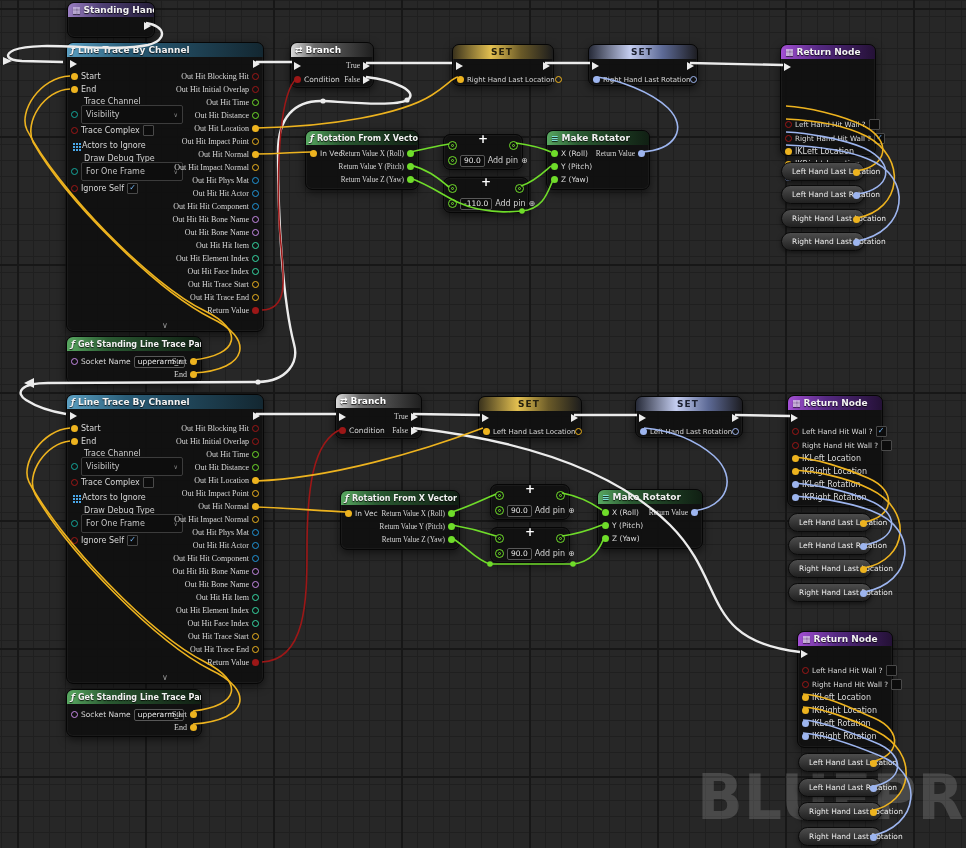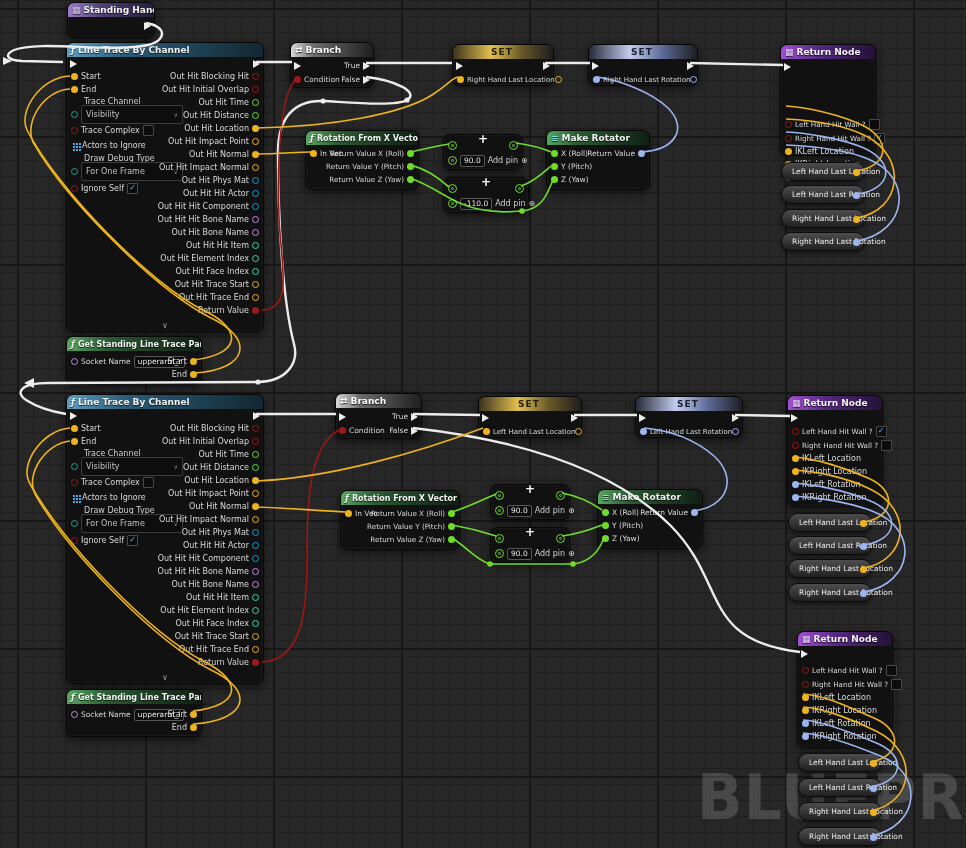--- a/index.html
+++ b/index.html
@@ -35,21 +35,21 @@
   .hdr-fn   {background:linear-gradient(90deg,#5b9fc2 0%,#2a5d78 30%,#132731 100%);}
   .hdr-pure {background:linear-gradient(90deg,#58a861 0%,#2a5a32 30%,#101f13 100%);}
   .hdr-branch{background:linear-gradient(90deg,#d9d9d9 0%,#6b6b6b 28%,#1f1f1f 100%);color:#fff;}
   .hdr-ret  {background:linear-gradient(90deg,#a34fd4 0%,#552982 40%,#241136 100%);}
   .hdr-shik {background:linear-gradient(90deg,#9a7ec2 0%,#4e3f73 40%,#241d38 100%);}
   .hdr-set-vec{background:linear-gradient(90deg,#3a321c 0%,#e3c050 38%,#6a5a28 68%,#1d1d1d 100%);
     justify-content:center;color:#26210e;text-shadow:none;letter-spacing:1px;}
   .hdr-set-rot{background:linear-gradient(90deg,#262a38 0%,#c4cdf0 38%,#5d6a96 68%,#1d1d22 100%);
     justify-content:center;color:#1c2030;text-shadow:none;letter-spacing:1px;}
   .prow{display:flex;align-items:center;gap:3px;white-space:nowrap;font-size:8px;color:#d8d8d8;}
-  .prow.r{flex-direction:row-reverse;}
+  .prow.r{flex-direction:row-reverse;font-family:Liberation Serif, serif;}
   .pin{width:7px;height:7px;border-radius:50%;box-sizing:border-box;flex:0 0 auto;}
   .f-vec{background:var(--vector);} .h-vec{border:1.5px solid var(--vector);}
   .f-rot{background:var(--rotator);} .h-rot{border:1.5px solid var(--rotator);}
   .f-float{background:var(--float);} .h-float{border:1.5px solid var(--float);}
   .f-bool{background:var(--bool);} .h-bool{border:1.5px solid var(--bool);}
   .h-name{border:1.5px solid var(--name);} .h-enum{border:1.5px solid var(--enum);}
   .h-obj{border:1.5px solid var(--object);} .h-int{border:1.5px solid var(--int);}
   .pexec{width:0;height:0;border-style:solid;border-width:4px 0 4px 7px;
     border-color:transparent transparent transparent #ececec;flex:0 0 auto;}
   .ringpin{width:9px;height:9px;border:1.4px solid var(--float);border-radius:50%;

